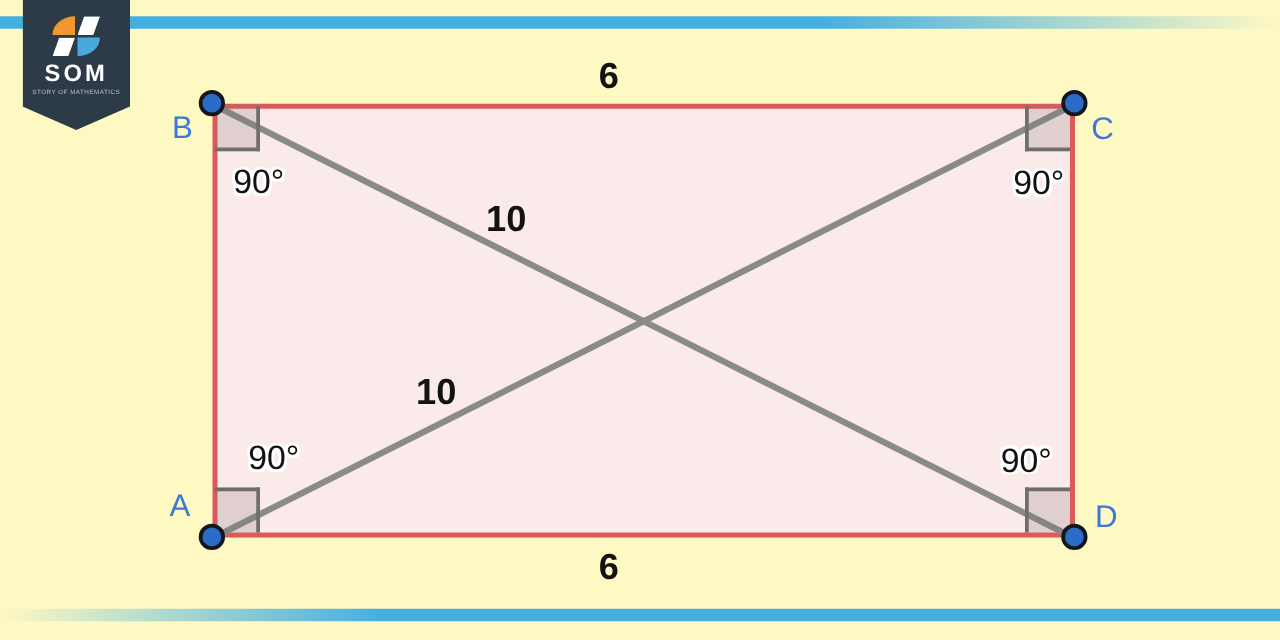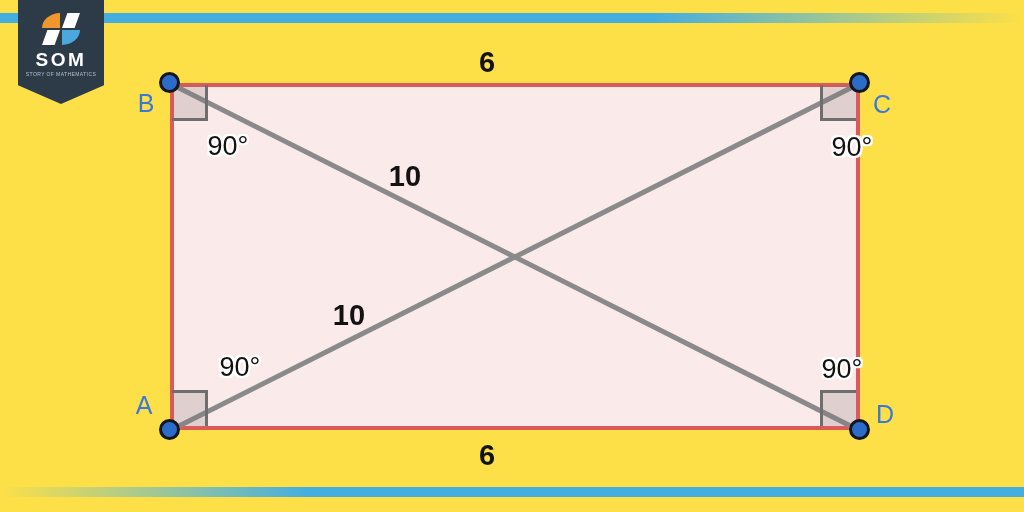--- a/index.html
+++ b/index.html
@@ -1,16 +1,16 @@
 <!DOCTYPE html>
 <html style="--bar: #45aee0; --banner: #2d3a48; --logo_orange: #f0982e; --logo_blue: #4aa8dc; --rect_fill: #fbeaea; --rect_stroke: #dd5a5a; --diagonal: #8a8a8a; --point: #2b6cc8; --vertex_label: #3b78d8;"><head>
 <meta charset="utf-8">
 <style>
   html,body{margin:0;padding:0;background:#ffffff;}
-  #stage{position:relative;width:1024px;height:512px;background:#fde047;overflow:hidden;
+  #stage{position:relative;width:1024px;height:512px;background:#fef9c3;overflow:hidden;
          font-family:"Liberation Sans",sans-serif;}
 
   
   .bar{position:absolute;left:0;width:1024px;height:10px;}
   #top-bar{top:13px;background:linear-gradient(90deg,var(--bar) 0%,var(--bar) 64%,rgba(69,174,224,0) 100%);}
   #bottom-bar{top:487px;background:linear-gradient(90deg,rgba(69,174,224,0) 0%,var(--bar) 30%,var(--bar) 100%);}
 
   
   #banner{position:absolute;left:18px;top:0;width:86px;height:104px;background:var(--banner);
           clip-path:polygon(0 0,100% 0,100% 82%,50% 100%,0 82%);z-index:9;text-align:center;}
@@ -40,21 +40,21 @@
   .dot{position:absolute;width:21px;height:21px;box-sizing:border-box;border-radius:50%;
        background:var(--point);border:3px solid #14161a;z-index:4;}
   #dot-b{left:159px;top:72px;} #dot-c{left:849px;top:72px;}
   #dot-a{left:159px;top:419px;} #dot-d{left:849px;top:419px;}
 
   .vlabel{position:absolute;transform:translate(-50%,-50%);font-size:25px;color:var(--vertex_label);z-index:5;}
   #vl-b{left:146px;top:103px;} #vl-c{left:882px;top:104px;}
   #vl-a{left:144px;top:405px;} #vl-d{left:885px;top:414px;}
 
   .alabel{position:absolute;transform:translate(-50%,-50%);font-size:27px;color:#121212;z-index:5;
-          text-shadow:-2px -2px 0 #fff,2px -2px 0 #fff,-2px 2px 0 #fff,2px 2px 0 #fff,0 2px 0 #fff,0 -2px 0 #fff,2px 0 0 #fff,-2px 0 0 #fff;margin-left:21px;}
+          text-shadow:-2px -2px 0 #fff,2px -2px 0 #fff,-2px 2px 0 #fff,2px 2px 0 #fff,0 2px 0 #fff,0 -2px 0 #fff,2px 0 0 #fff,-2px 0 0 #fff;}
   #al-b{left:207px;top:146px;} #al-c{left:831px;top:147px;}
   #al-a{left:219px;top:367px;} #al-d{left:821px;top:369px;}
 
   .mlabel{position:absolute;transform:translate(-50%,-50%);font-size:29px;font-weight:bold;color:#121212;z-index:5;}
   #ml-top{left:487px;top:62px;} #ml-bottom{left:487px;top:455px;}
   #ml-bd{left:405px;top:176px;} #ml-ac{left:349px;top:315px;}
 </style>
 </head>
 <body>
 

